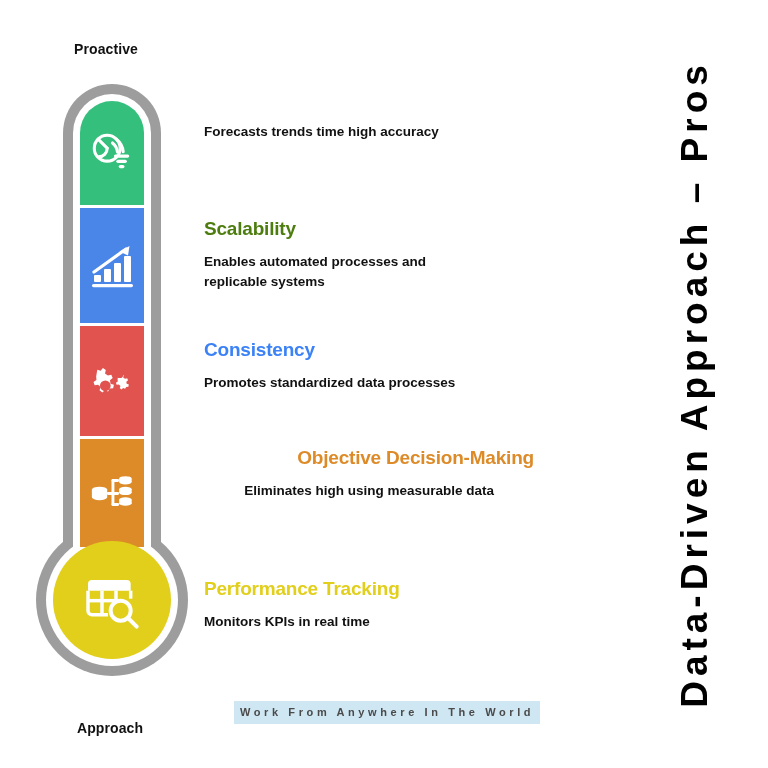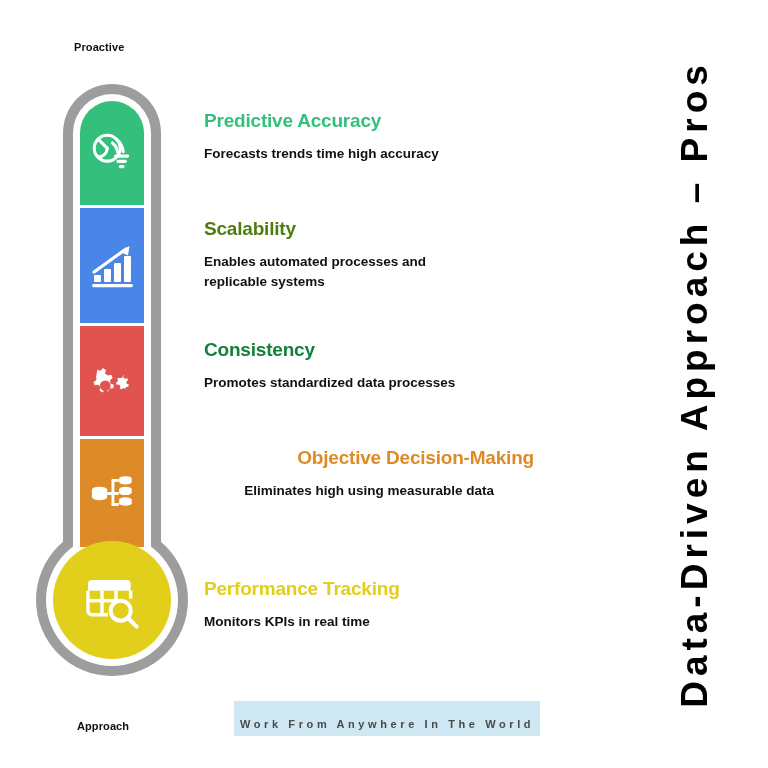--- a/index.html
+++ b/index.html
@@ -11,21 +11,21 @@
     height: 768px;
     background: #ffffff;
     font-family: "Liberation Sans", sans-serif;
     overflow: hidden;
     position: relative;
   }
 
   
   .scale-label {
     position: absolute;
-    font-size: 11px;
+    font-size: 14px;
     font-weight: bold;
     color: #111111;
     letter-spacing: 0.1px;
     white-space: nowrap;
   }
   #label-proactive { left: 74px; top: 41px; }
   #label-reactive  { left: 77px; top: 720px; }
 
   
   .thermo {
@@ -169,21 +169,21 @@
     color: #000000;
     letter-spacing: 5px;
   }
 
   
   .footer {
     position: absolute;
     left: 234px;
     top: 701px;
     background: #cfe7f2;
-    padding: 13px 6px 4px 6px;
+    padding: 1px 6px 4px 6px;
   }
   .footer span {
     font-size: 11px;
     font-weight: bold;
     color: #4a4a4a;
     letter-spacing: 3.6px;
     white-space: nowrap;
   }
 </style>
 </head>
@@ -315,31 +315,30 @@
           <path d="M36 37.5 L42.5 44"></path>
         </g>
       </svg>
     </span>
   </div>
 </div>
 
 <div class="rows">
 
   <div class="row" style="position:absolute;top:0px;left:0;width:330px;">
-    <p class="row-title" style="color:#34c07c;">Predictive Accuracy</p>
     <p class="row-desc">Forecasts trends time high accuracy</p>
   </div>
 
   <div class="row" style="position:absolute;top:108px;left:0;width:330px;">
     <p class="row-title" style="color:#4d7c0f;">Scalability</p>
     <p class="row-desc" style="max-width:272px;">Enables automated processes and replicable systems</p>
   </div>
 
   <div class="row" style="position:absolute;top:229px;left:0;width:330px;">
-    <p class="row-title" style="color:#15803d;">Consistency</p>
+    <p class="row-title" style="color:#3b82f6;">Consistency</p>
     <p class="row-desc">Promotes standardized data processes</p>
   </div>
 
   <div class="row" style="position:absolute;top:337px;left:0;width:330px;text-align:right;">
     <p class="row-title" style="color:#dd8b28;">Objective Decision-Making</p>
     <p class="row-desc">Eliminates high using measurable data</p>
   </div>
 
   <div class="row" style="position:absolute;top:468px;left:0;width:330px;">
     <p class="row-title" style="color:#e2cf1b;">Performance Tracking</p>

